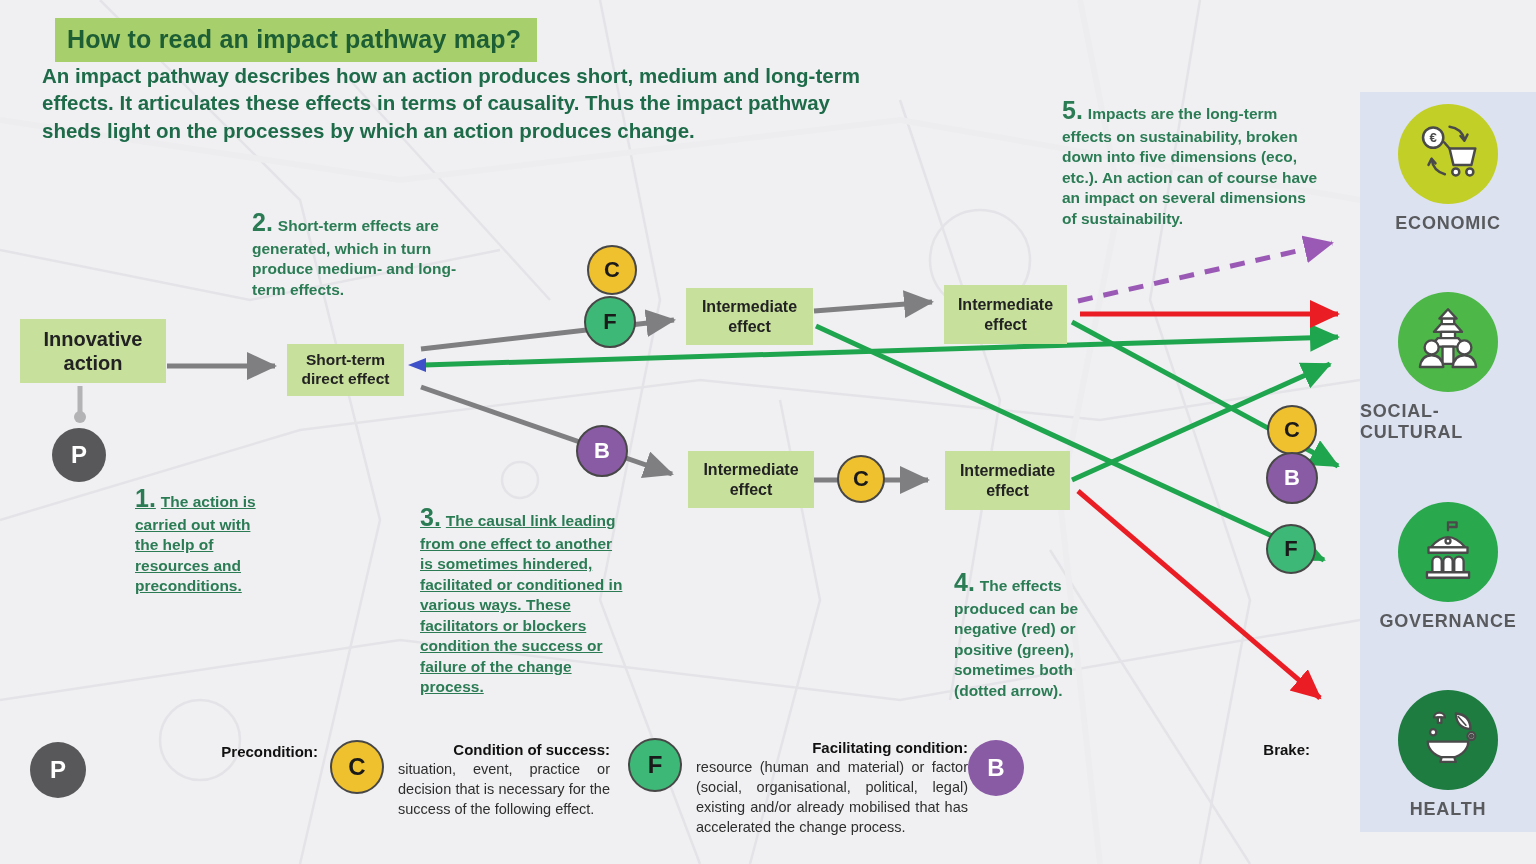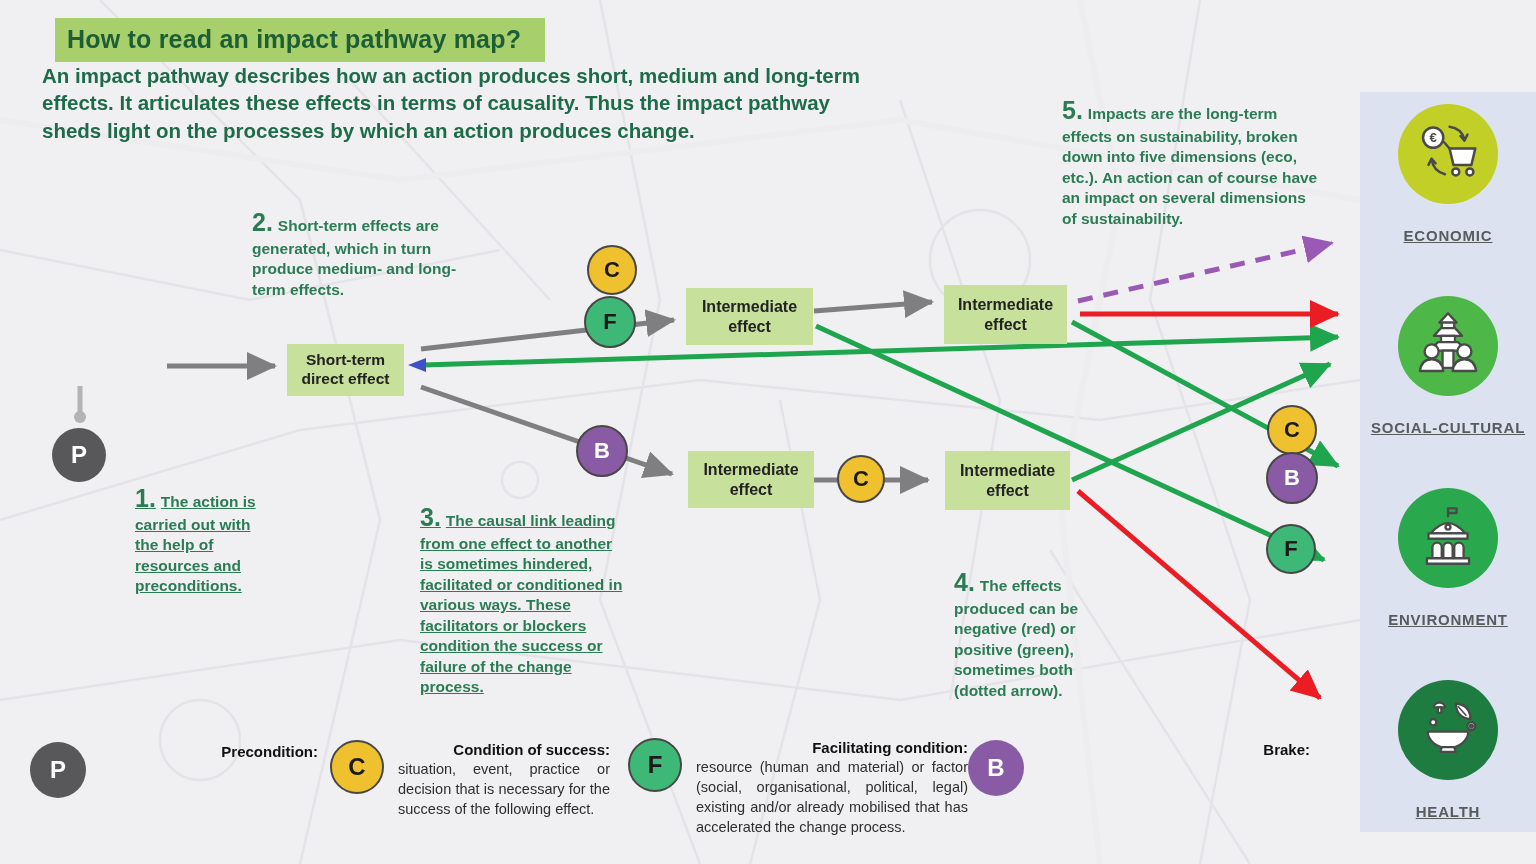--- a/index.html
+++ b/index.html
@@ -1,21 +1,21 @@
 <!DOCTYPE html>
 <html style="--page_bg: #f0f0f2; --panel_bg: #dce2f0; --title_highlight: #a7d06c; --heading_green: #1d5e35; --body_green: #1e6b49; --note_green: #2b7c55; --node_bg: #c7e09c; --node_text: #222222; --arrow_gray: #7f7f82; --arrow_green: #1fa54e; --arrow_red: #ea1c24; --arrow_purple: #9b59b6; --arrow_blue: #3f51c9; --badge_yellow: #f0c12f; --badge_green: #3eb876; --badge_purple: #8a5ba5; --badge_gray: #58585a; --legend_text: #2e2e2e; --legend_title: #111111; --icon_stroke: #4a4a4a; --dim_label: #595a5e;"><head>
 <meta charset="utf-8">
 <style>
   html,body{margin:0;padding:0;}
   body{font-family:"Liberation Sans",sans-serif;background:#e8e8ea;}
   .stage{position:relative;width:1536px;height:864px;overflow:hidden;background:var(--page_bg,#f0f0f2);}
   .bg-pattern{position:absolute;left:0;top:0;z-index:0;}
   .connectors{position:absolute;left:0;top:0;z-index:1;}
 
-  .title-band{position:absolute;left:55px;top:18px;z-index:2;background:var(--title_highlight,#a7d06c);padding:7px 24px 8px 12px;}
+  .title-band{position:absolute;left:55px;top:18px;z-index:2;background:var(--title_highlight,#a7d06c);padding:7px 16px 8px 12px;}
   .title-band h1{margin:0;font-size:25px;font-weight:700;color:var(--heading_green,#1d5e35);letter-spacing:.2px;}
   .intro{position:absolute;left:42px;top:62px;width:828px;z-index:2;margin:0;font-size:20.5px;font-weight:700;line-height:1.33;color:var(--body_green,#1e6b49);}
 
   .node{position:absolute;z-index:3;background:var(--node_bg,#c7e09c);color:var(--node_text,#222);
         display:flex;align-items:center;justify-content:center;text-align:center;font-weight:700;line-height:1.2;}
   .node.innovative{left:20px;top:319px;width:146px;height:64px;font-size:20px;}
   .node.short{left:287px;top:344px;width:117px;height:52px;font-size:15.5px;}
   .node.i1{left:686px;top:288px;width:127px;height:57px;font-size:16px;}
   .node.i2{left:944px;top:285px;width:123px;height:59px;font-size:16px;}
   .node.i3{left:688px;top:451px;width:126px;height:57px;font-size:16px;}
@@ -43,21 +43,21 @@
   .note.n2{left:252px;top:206px;width:208px;}
   .note.n3{left:420px;top:501px;width:205px;text-decoration:underline;}
   .note.n4{left:954px;top:566px;width:142px;}
   .note.n5{left:1062px;top:94px;width:256px;}
 
   .sidebar{position:absolute;left:1360px;top:92px;width:176px;height:740px;z-index:3;
            background:var(--panel_bg,#dce2f0);display:flex;flex-direction:column;justify-content:space-between;
            align-items:center;padding:12px 0;box-sizing:border-box;}
   .dim{display:flex;flex-direction:column;align-items:center;}
   .dim-circle{width:100px;height:100px;border-radius:50%;display:flex;align-items:center;justify-content:center;}
-  .dim-label{margin-top:23px;font-size:15px;font-weight:600;letter-spacing:.8px;color:var(--dim_label,#595a5e);text-decoration:underline;}
+  .dim-label{margin-top:9px;font-size:18px;font-weight:600;letter-spacing:.8px;color:var(--dim_label,#595a5e);}
 
   .leg{position:absolute;z-index:3;display:flex;align-items:flex-start;}
   .leg-circle{border-radius:50%;flex:0 0 auto;display:flex;align-items:center;justify-content:center;
               font-weight:700;font-size:24px;box-sizing:border-box;}
   .leg-text{margin-left:14px;font-size:14.5px;line-height:1.36;color:var(--legend_text,#2e2e2e);text-align:justify;}
   .leg-text b{display:block;text-align:right;color:var(--legend_title,#111);font-size:15px;}
   .leg.l1{left:30px;top:742px;}  .leg.l1 .leg-circle{width:56px;height:56px;} .leg.l1 .leg-text{width:218px;}
   .leg.l2{left:330px;top:740px;} .leg.l2 .leg-circle{width:54px;height:54px;border:2px solid #474747;} .leg.l2 .leg-text{width:212px;}
   .leg.l3{left:628px;top:738px;} .leg.l3 .leg-circle{width:54px;height:54px;border:2px solid #474747;} .leg.l3 .leg-text{width:272px;}
   .leg.l4{left:968px;top:740px;} .leg.l4 .leg-circle{width:56px;height:56px;} .leg.l4 .leg-text{width:272px;}
@@ -126,20 +126,21 @@
     <line x1="1072" y1="322" x2="1338" y2="466" style="stroke:var(--arrow_green,#1fa54e)" stroke-width="5" marker-end="url(#mGreen)"></line>
     <line x1="1072" y1="480" x2="1330" y2="364" style="stroke:var(--arrow_green,#1fa54e)" stroke-width="5" marker-end="url(#mGreen)"></line>
     <line x1="816" y1="326" x2="1324" y2="560" style="stroke:var(--arrow_green,#1fa54e)" stroke-width="5" marker-end="url(#mGreen)"></line>
 
     <line x1="1080" y1="314" x2="1338" y2="314" style="stroke:var(--arrow_red,#ea1c24)" stroke-width="5" marker-end="url(#mRed)"></line>
     <line x1="1078" y1="491" x2="1320" y2="698" style="stroke:var(--arrow_red,#ea1c24)" stroke-width="5" marker-end="url(#mRed)"></line>
 
     <line x1="1078" y1="301" x2="1332" y2="243" style="stroke:var(--arrow_purple,#9b59b6)" stroke-width="5" stroke-dasharray="15 11" marker-end="url(#mPurple)"></line>
   </svg>
 
+  <div class="node innovative">Innovative action</div>
   <div class="node short">Short-term direct effect</div>
   <div class="node i1">Intermediate effect</div>
   <div class="node i2">Intermediate effect</div>
   <div class="node i3">Intermediate effect</div>
   <div class="node i4">Intermediate effect</div>
 
   <div class="badge p p1">P</div>
   <div class="badge c ring c1">C</div>
   <div class="badge f ring f1">F</div>
   <div class="badge b ring b1">B</div>
@@ -205,21 +206,21 @@
             <path d="M28,44 q22,-26 44,0 z"></path>
             <circle cx="50" cy="36" r="3.2"></circle>
             <rect x="25" y="44" width="50" height="7"></rect>
             <path d="M30,76 v-14 a6,6 0 0 1 12,0 v14 z"></path>
             <path d="M44,76 v-14 a6,6 0 0 1 12,0 v14 z"></path>
             <path d="M58,76 v-14 a6,6 0 0 1 12,0 v14 z"></path>
             <rect x="23" y="76" width="54" height="7"></rect>
           </g>
         </svg>
       </div>
-      <div class="dim-label">ENVIRONMENT</div>
+      <div class="dim-label">GOVERNANCE</div>
     </div>
 
     <div class="dim">
       <div class="dim-circle" style="background-color: rgb(30, 124, 65);">
         <svg width="78" height="78" viewBox="0 0 100 100">
           <g fill="#fff" style="stroke:var(--icon_stroke,#4a4a4a)" stroke-width="3" stroke-linecap="round" stroke-linejoin="round">
             <path d="M24,52 a26,21 0 0 0 52,0 z"></path>
             <path d="M42,72 h16 l2,6 h-20 z"></path>
             <path d="M60,16 q18,1 19,20 q-18,-1 -19,-20 z"></path>
             <path d="M63,20 l10,11" fill="none" stroke-width="2"></path>

